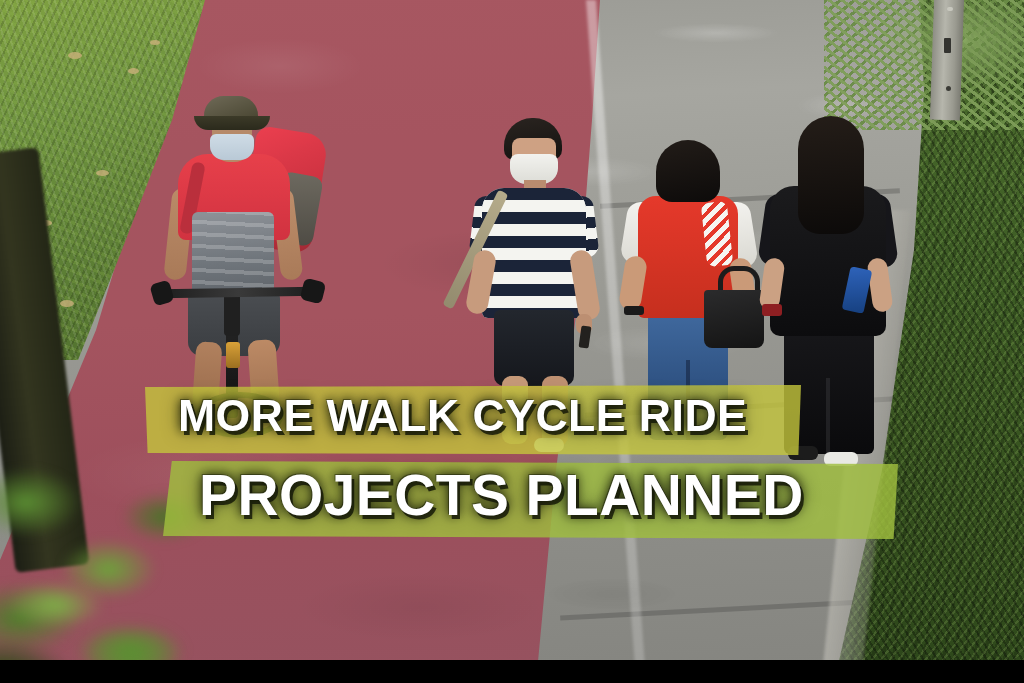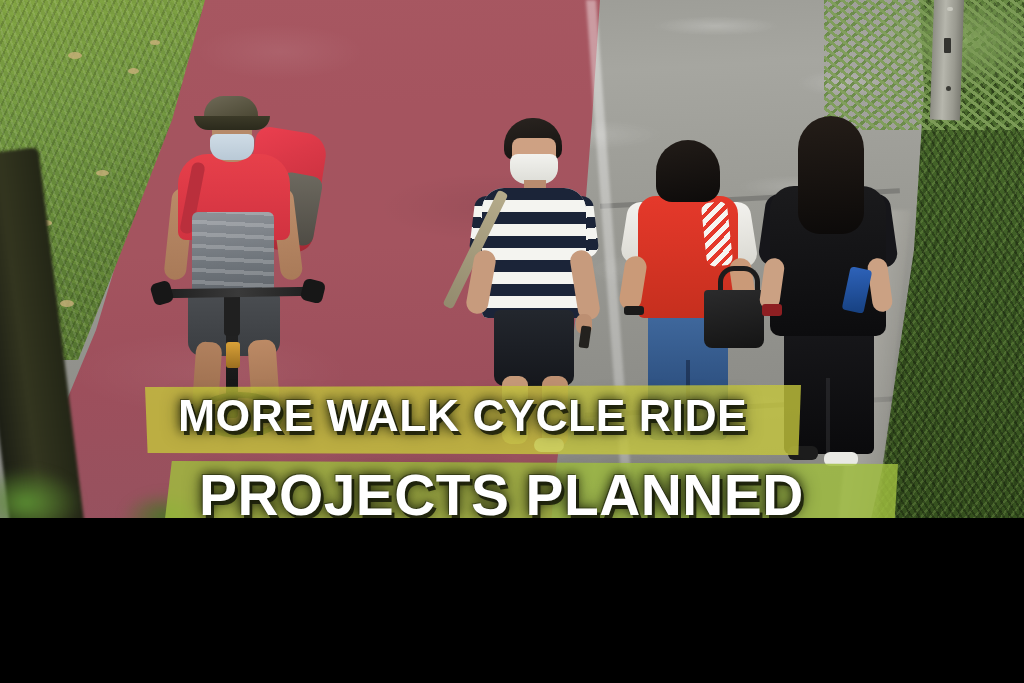--- a/index.html
+++ b/index.html
@@ -1,21 +1,21 @@
 <!DOCTYPE html>
 <html><head>
 <meta charset="utf-8">
 <title>More Walk Cycle Ride Projects Planned</title>
 <style>
   html,body{margin:0;padding:0;background:#000;}
   body{font-family:"Liberation Sans",sans-serif;}
 
   #stage{
     position:relative;
-    width:1024px;height:518px;
+    width:1024px;height:660px;
     overflow:hidden;
     background:#7f1d1d;
   }
 
   
   .photo{position:absolute;inset:0;overflow:hidden;}
 
   
   .footpath{
     position:absolute;left:0;top:0;width:100%;height:100%;

